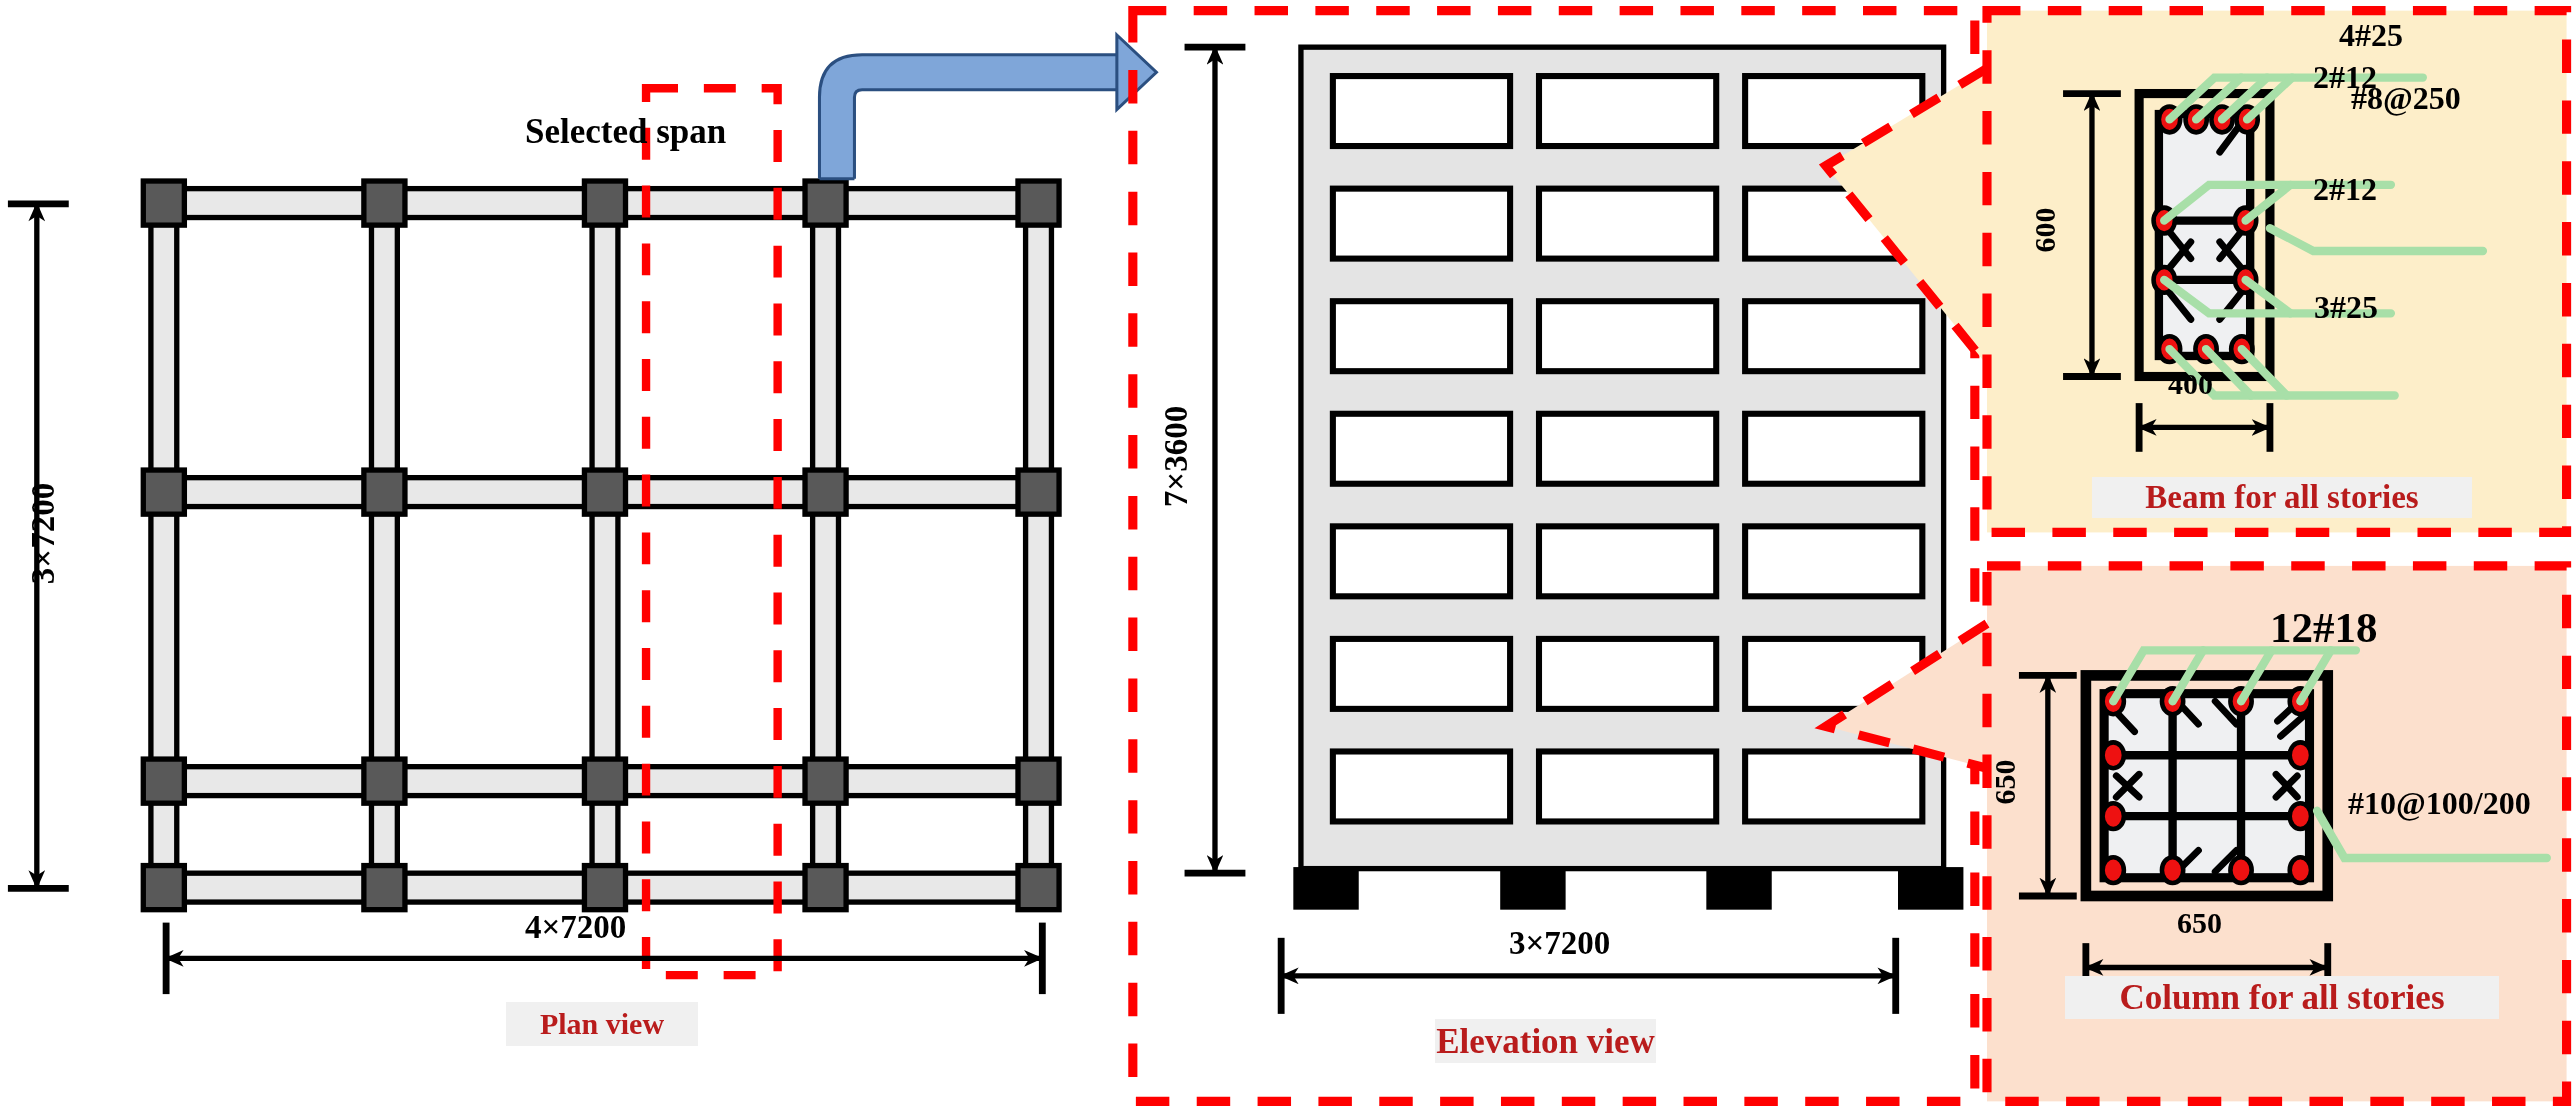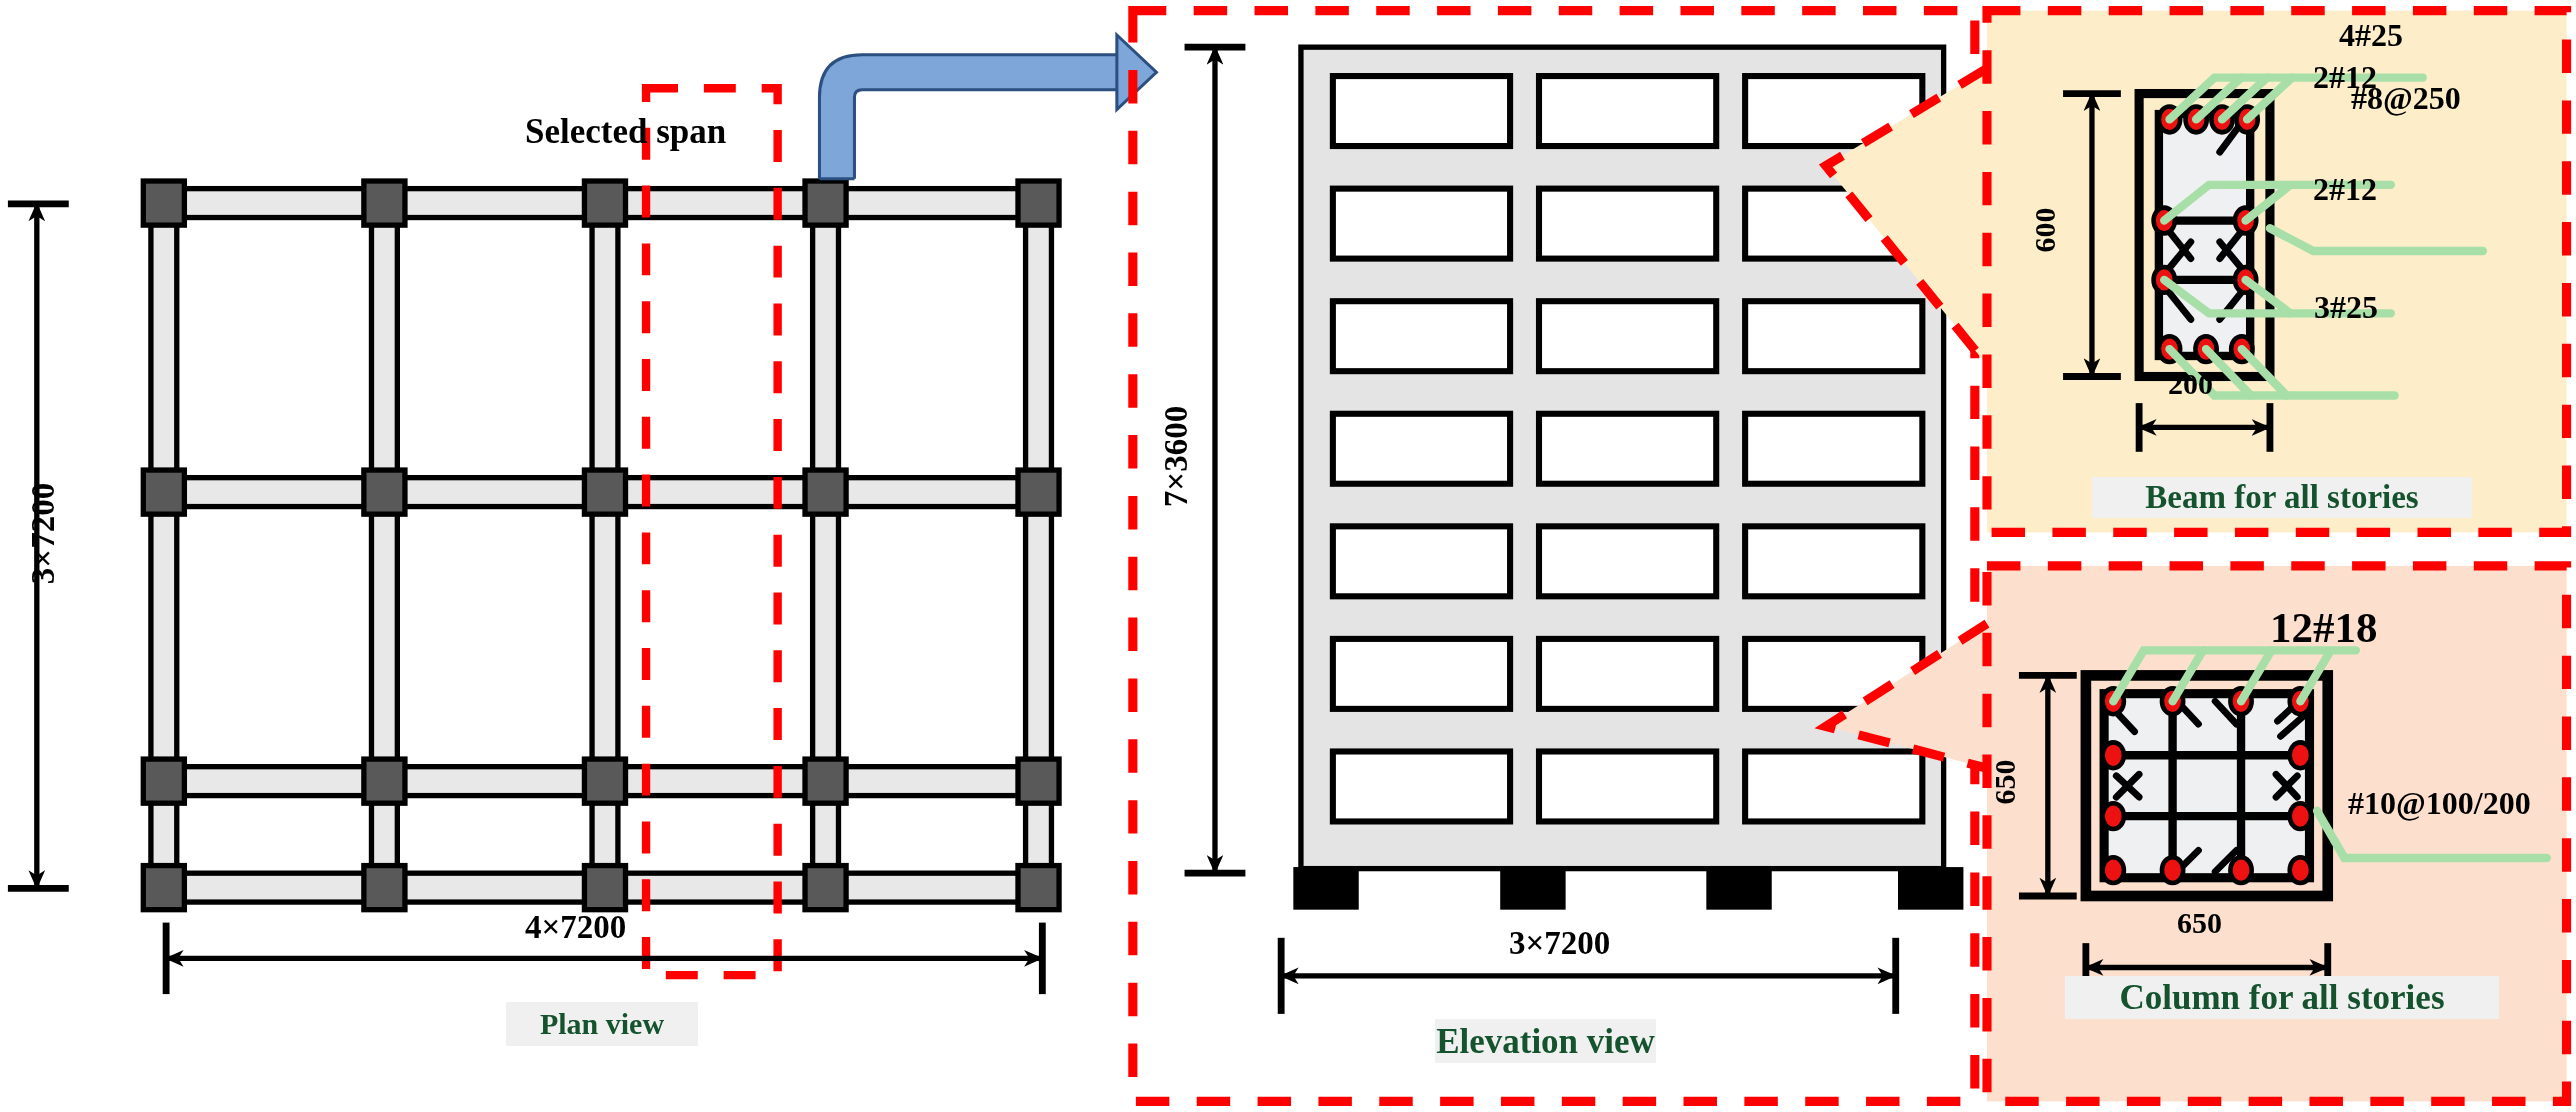--- a/index.html
+++ b/index.html
@@ -33,21 +33,21 @@
     font-weight: bold;
     color: #000000;
     white-space: nowrap;
     line-height: 1;
   }
   .caption-box {
     position: absolute;
     background: #f0f0f0;
     font-family: "Liberation Serif", "DejaVu Serif", serif;
     font-weight: bold;
-    color: #14532d;
+    color: #b91c1c;
     white-space: nowrap;
     display: flex;
     align-items: center;
     justify-content: center;
     line-height: 1;
   }
   .rot90 {
     transform: rotate(-90deg);
     transform-origin: 50% 50%;
   }
@@ -341,21 +341,21 @@
 <div class="lbl" style="left:525px; top:114px; font-size:35px;">Selected span</div>
 
 <div class="lbl rot90" style="left:1093px; top:440px; width:167px; text-align:center; font-size:33px;">7×3600</div>
 
 <div class="lbl" style="left:1509px; top:927px; font-size:33px;">3×7200</div>
 
 <div class="caption-box" style="left:1435px; top:1019px; width:221px; height:44px; font-size:35px;">Elevation view</div>
 
 <div class="lbl rot90" style="left:2007px; top:215px; width:76px; text-align:center; font-size:30px;">600</div>
 
-<div class="lbl" style="left:2168px; top:369px; font-size:30px;">200</div>
+<div class="lbl" style="left:2168px; top:369px; font-size:30px;">400</div>
 
 <div class="lbl" style="left:2339px; top:19px; font-size:32px;">4#25</div>
 
 <div class="lbl" style="left:2313px; top:61px; font-size:32px;">2#12</div>
 
 <div class="lbl" style="left:2351px; top:82px; font-size:32px;">#8@250</div>
 
 <div class="lbl" style="left:2313px; top:173px; font-size:32px;">2#12</div>
 
 <div class="lbl" style="left:2314px; top:291px; font-size:32px;">3#25</div>

